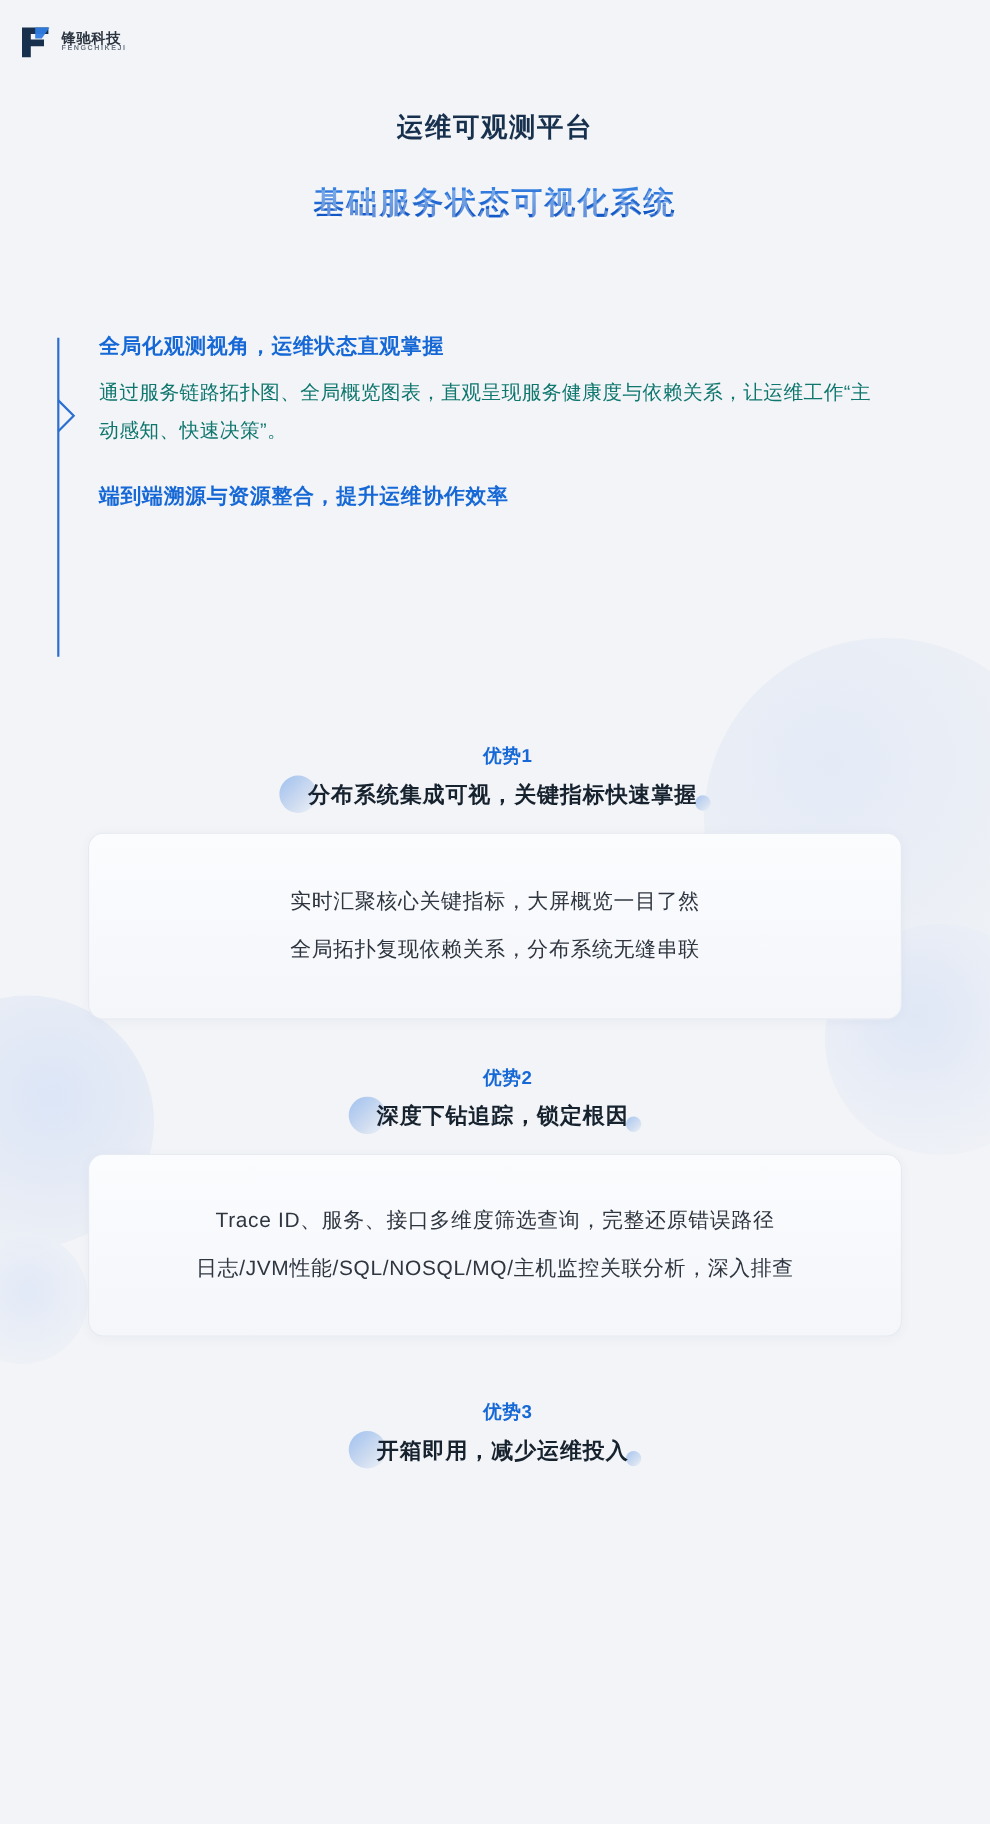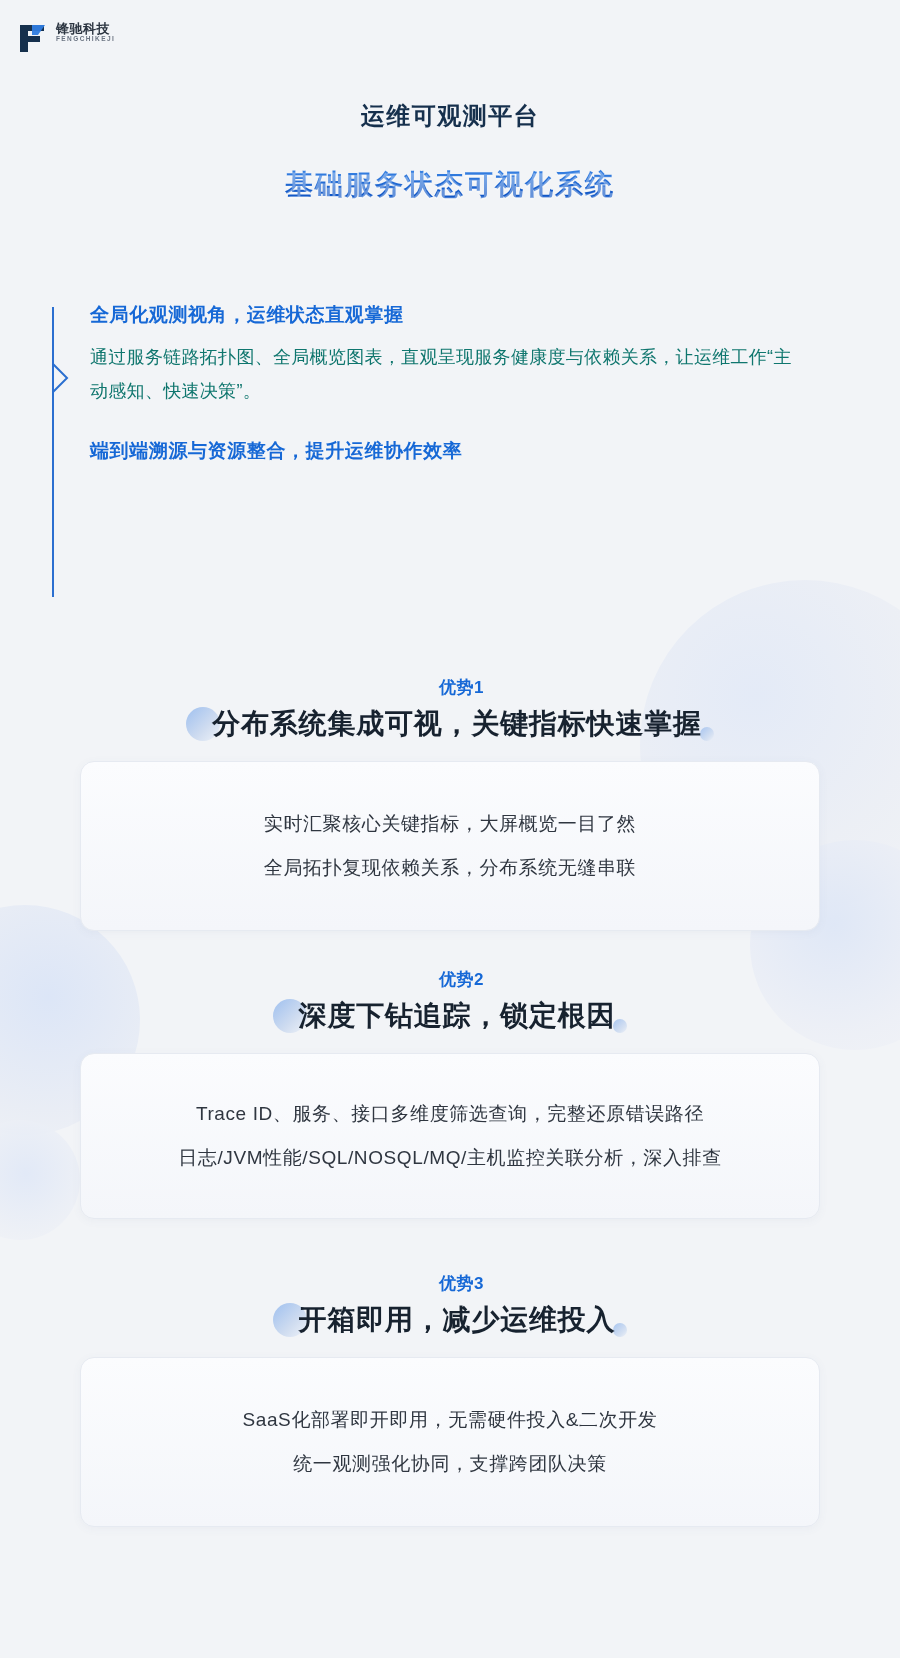--- a/index.html
+++ b/index.html
@@ -43,20 +43,21 @@
     left: -40px; top: 1120px;
     background: radial-gradient(circle at 55% 45%, #e0e8f7 0%, #edf0f6 65%, #f2f4f7 100%);
     opacity: .9;
   }
 
   
   .logo-wrap {
     position: absolute;
     left: 18px; top: 22px;
     display: flex;
+    align-items: center;
     gap: 8px;
   }
   .logo-mark {
     width: 30px; height: 32px;
     position: relative;
   }
   .logo-text {
     display: flex;
     flex-direction: column;
     line-height: 1.05;
@@ -149,21 +150,21 @@
   }
   .adv-title-row {
     margin-top: 6px;
     display: flex;
     align-items: center;
     justify-content: center;
     gap: 0px;
     position: relative;
   }
   .adv-title {
-    font-size: 28px;
+    font-size: 20px;
     font-weight: 700;
     color: #17222f;
     letter-spacing: .8px;
     position: relative;
     z-index: 2;
     padding: 0 6px;
   }
   .dot-big {
     width: 34px; height: 34px;
     border-radius: 50%;
@@ -271,17 +272,13 @@
   </div>
 </div>
 
 <div class="adv adv-3">
   <div class="adv-tag">优势3</div>
   <div class="adv-title-row">
     <span class="dot-big"></span>
     <span class="adv-title">开箱即用，减少运维投入</span>
     <span class="dot-small"></span>
   </div>
-  <div class="adv-card">
-    <div class="adv-line">SaaS化部署即开即用，无需硬件投入&amp;二次开发</div>
-    <div class="adv-line">统一观测强化协同，支撑跨团队决策</div>
-  </div>
 </div>
 
 </body></html>

